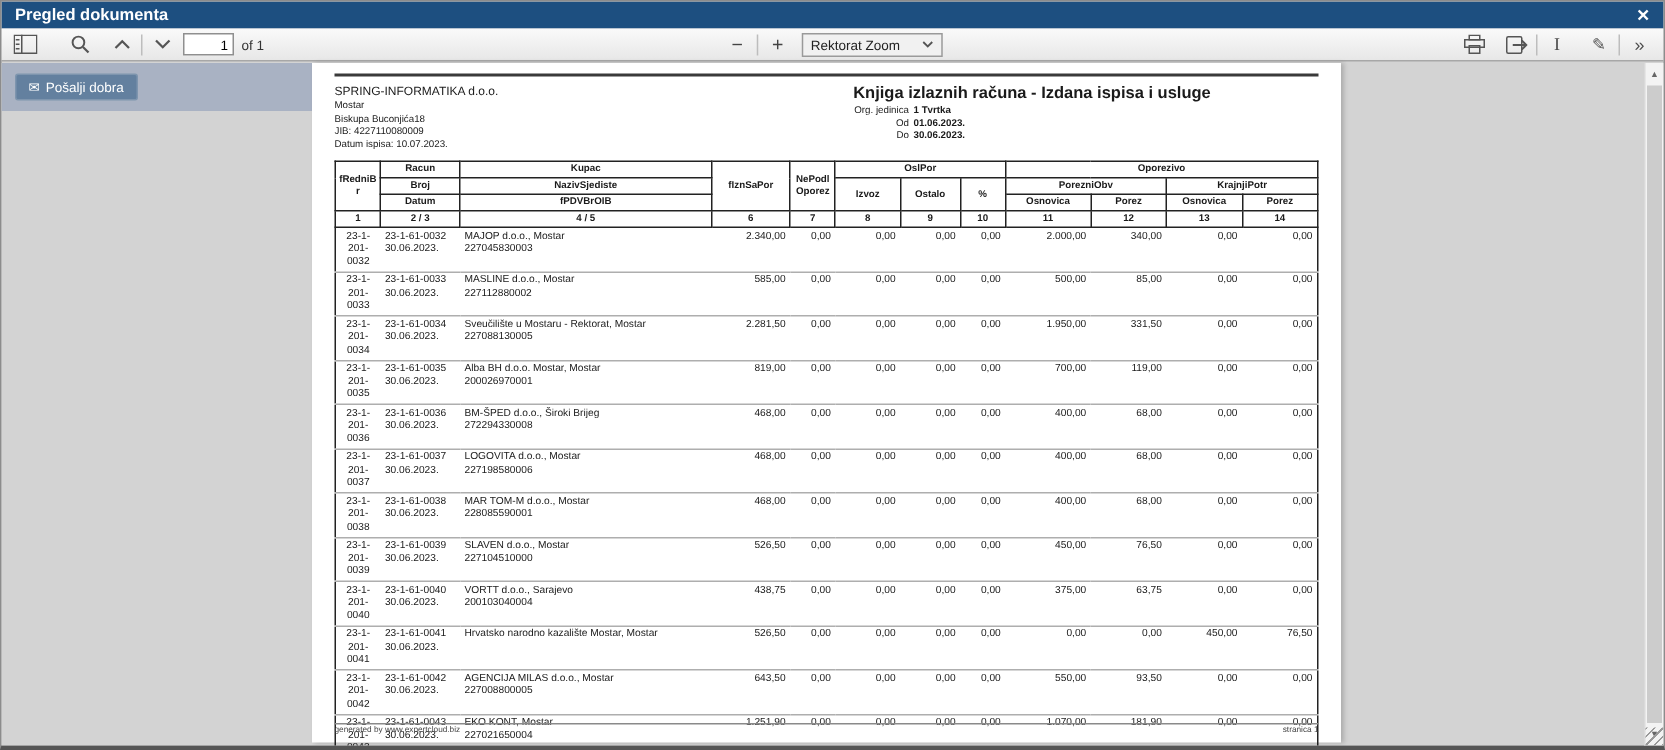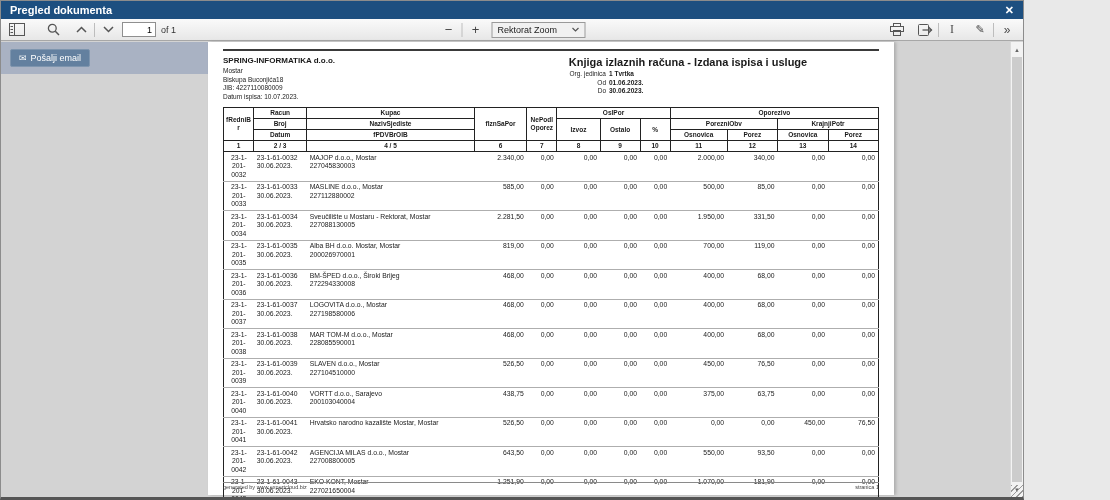--- a/index.html
+++ b/index.html
@@ -1,17 +1,17 @@
 <!DOCTYPE html>
 <html><head>
 <meta charset="utf-8">
 <style>
   * { margin:0; padding:0; box-sizing:border-box; }
   body { background:#e9e9e9; font-family:"Liberation Sans", sans-serif; }
-  .window { position:relative; width:1024px; height:500px; background:#d3d3d3;
+  .window { position:relative; width:1110px; height:500px; background:#d3d3d3;
             border:1px solid #8c8c8c; border-bottom:3px solid #555; overflow:hidden; }
 
   
   .titlebar { height:18px; background:#1d4f80; color:#fff; display:flex; align-items:center;
               padding:0 9px; font-size:11px; font-weight:bold; }
   .titlebar .close { margin-left:auto; font-weight:bold; font-size:11px; cursor:pointer; }
 
   
   .toolbar { position:relative; height:22px; background:linear-gradient(#fafafa,#e7e7e7);
              border-bottom:1px solid #a7a7a7; display:flex; align-items:center; padding:0 6px; color:#4d4d4d; }
@@ -48,21 +48,21 @@
   .sb-up { top:1px; } .sb-down { bottom:1px; }
   .sb-thumb { position:absolute; left:1px; right:1px; top:15px; bottom:15px; background:#cccccc; cursor:grab; }
 
   
   .page { position:absolute; left:207px; top:0; width:686px; height:calc(100% - 2px); background:#fff;
           box-shadow:2px 0 3px rgba(0,0,0,.18); }
   .doc { position:absolute; inset:0; padding:7px 15px; color:#1a1a1a; }
   .toprule { border-top:2px solid #3a3a3a; margin-bottom:5px; }
   .doc-header { display:flex; }
   .dh-left { width:265px; }
-  .company-name { font-size:8px; font-weight:bold; margin-bottom:2px; }
+  .company-name { font-size:8px; font-weight:normal; margin-bottom:2px; }
   .dh-line { font-size:6.5px; line-height:8.5px; }
   .dh-right { width:340px; margin-left:30px; }
   .report-title { font-size:11px; font-weight:bold; text-align:center; margin-bottom:2px; white-space:nowrap; }
   .kv { display:flex; font-size:6.5px; line-height:8.5px; }
   .kv .k { width:88px; text-align:right; margin-right:3px; color:#222; }
   .kv .v { font-weight:bold; }
 
   
   table.reg { width:100%; border-collapse:collapse; table-layout:fixed; margin-top:6px; border:1.5px solid #222; }
   table.reg thead th { border:1px solid #222; font-size:6.5px; font-weight:bold; text-align:center;
@@ -158,21 +158,21 @@
       <div class="tb-divider"></div>
       <div class="tb-btn chev2">»</div>
     </div>
   </div>
 
   <div class="viewer">
 
     <div class="email-strip">
       <button class="email-btn">
         <span>✉</span>
-        <span>Pošalji email</span>
+        <span>Pošalji dobra</span>
       </button>
     </div>
 
     <div class="page">
       <div class="doc">
         <div class="toprule"></div>
 
         <div class="doc-header">
           <div class="dh-left">
             <div class="company-name">SPRING-INFORMATIKA d.o.o.</div>

